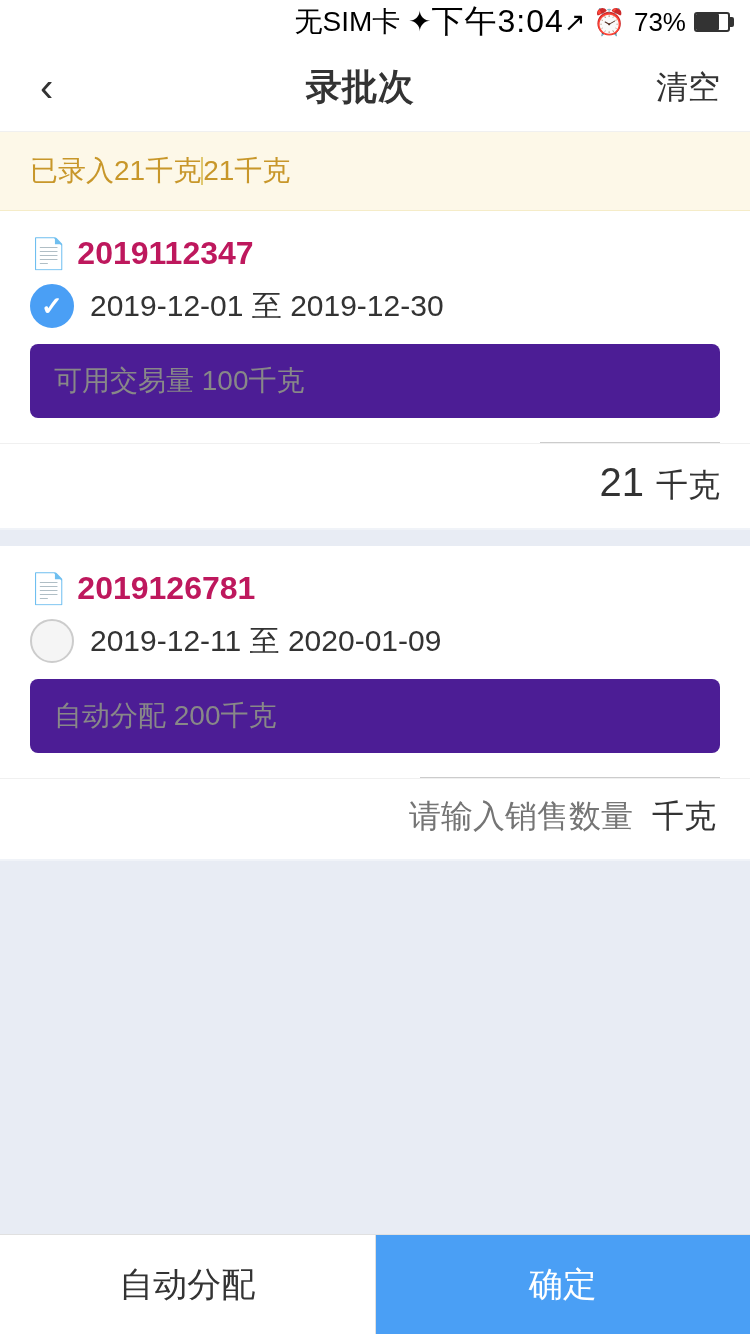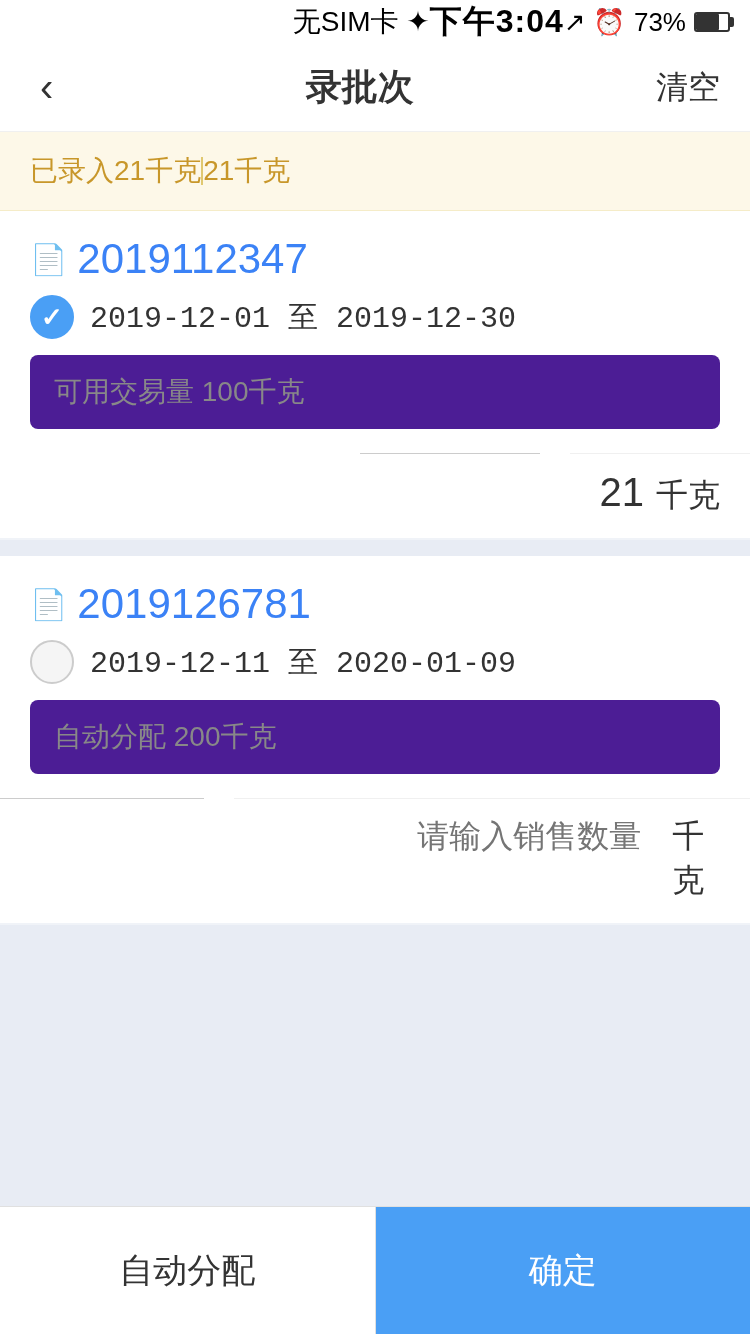--- a/index.html
+++ b/index.html
@@ -23,21 +23,21 @@
       font-size: 28px;
     }
     .status-left {
       display: flex;
       align-items: center;
       gap: 8px;
       font-size: 28px;
     }
     .status-center {
       font-size: 32px;
-      font-weight: 700;
+      font-weight: 400;
       letter-spacing: 1px;
     }
     .status-right {
       display: flex;
       align-items: center;
       gap: 8px;
       font-size: 26px;
     }
 
     
@@ -99,23 +99,23 @@
       display: flex;
       align-items: center;
       gap: 10px;
       margin-bottom: 12px;
     }
     .batch-id-icon {
       font-size: 30px;
       color: #555;
     }
     .batch-id-text {
-      font-size: 42px;
-      color: #3b82f6;
-      font-weight: 400;
+      font-size: 32px;
+      color: #be185d;
+      font-weight: 700;
     }
     .batch-date-row {
       display: flex;
       align-items: center;
       gap: 16px;
       margin-bottom: 16px;
     }
     .radio-circle {
       width: 44px;
       height: 44px;
@@ -132,21 +132,20 @@
       border-color: #4a9ff5;
     }
     .radio-check {
       color: #fff;
       font-size: 26px;
       font-weight: bold;
     }
     .batch-date-text {
       font-size: 30px;
       color: #333;
-      font-family: Liberation Mono, monospace;
     }
     .available-box {
       background: #4c1d95;
       border-radius: 8px;
       padding: 18px 24px;
       margin-left: 0;
       font-size: 28px;
       color: #888;
     }
 
@@ -179,22 +178,22 @@
     .section-divider {
       height: 16px;
       background: #e8ecf4;
     }
 
     
     .input-row {
       display: flex;
       align-items: baseline;
       justify-content: flex-end;
-      padding: 16px 18px 20px 30px;
-      gap: 16px;
+      padding: 16px 34px 20px 30px;
+      gap: 4px;
       border-top: 1px solid #f0f0f0;
     }
     .input-field {
       font-size: 32px;
       color: #ccc;
       border: none;
       outline: none;
       background: transparent;
       text-align: right;
       min-width: 200px;
@@ -215,21 +214,21 @@
       flex: 1;
       background: #e8ecf4;
       min-height: 460px;
     }
 
     
     .footer {
       position: fixed;
       bottom: 0;
       width: 750px;
-      height: 128px;
+      height: 100px;
       display: flex;
       background: #fff;
       border-top: 1px solid #e0e0e0;
     }
     .footer-auto {
       flex: 1;
       display: flex;
       align-items: center;
       justify-content: center;
       font-size: 34px;
@@ -244,21 +243,21 @@
       align-items: center;
       justify-content: center;
       font-size: 34px;
       color: #fff;
       background: #4a9ff5;
       cursor: pointer;
     }
 
     .amount-input-container {
       display: flex;
-      flex-direction: row;
+      flex-direction: column;
     }
   </style>
 </head>
 <body>
 
 <div class="status-bar">
   <div class="status-left">
     <span>无SIM卡 ✦</span>
   </div>
   <div class="status-center">下午3:04</div>

